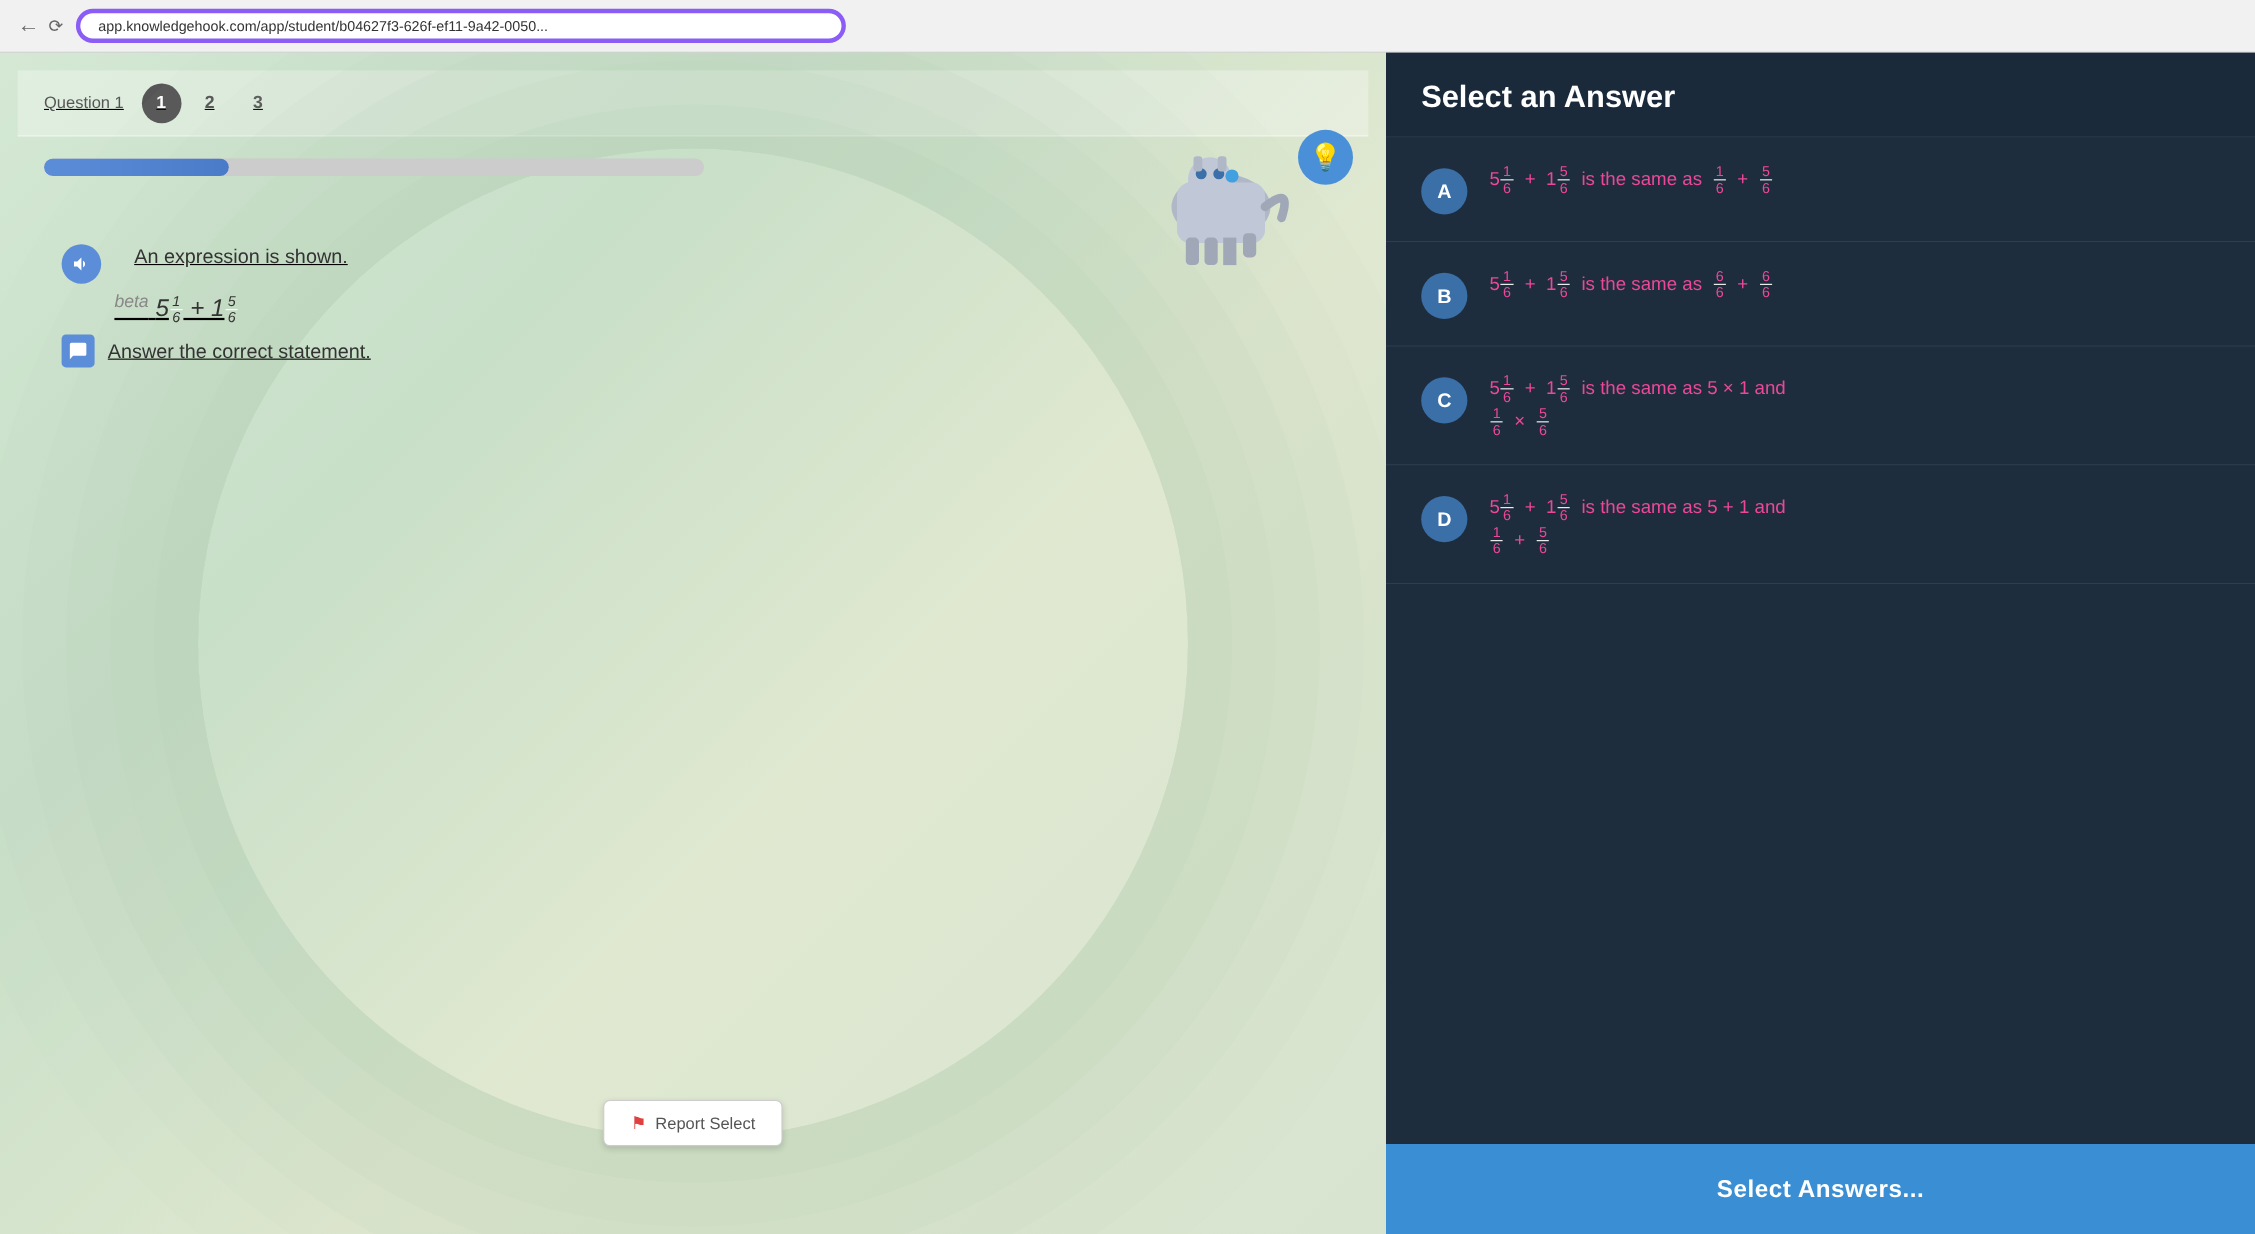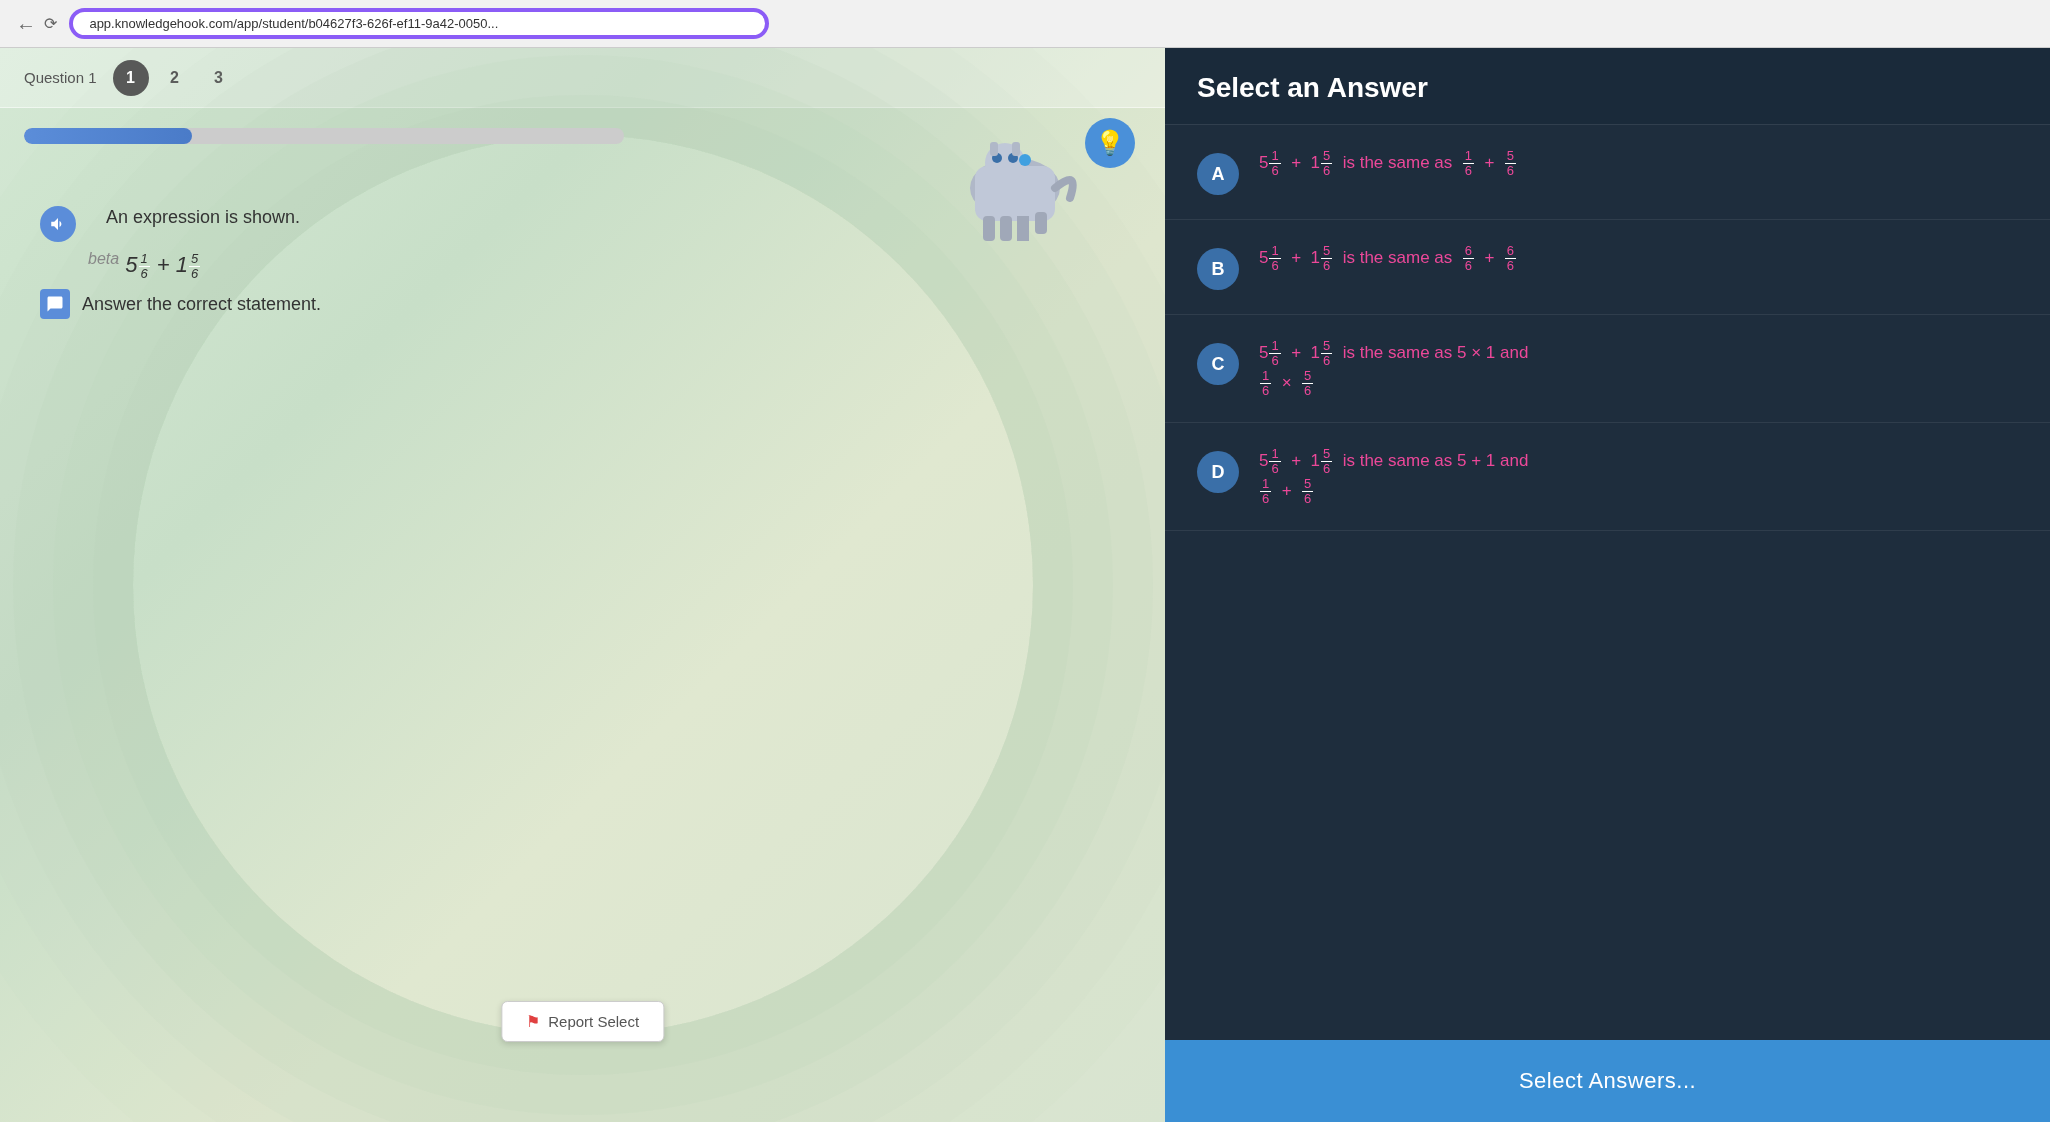--- a/index.html
+++ b/index.html
@@ -50,21 +50,22 @@
       display: flex;
       height: calc(1122px - 48px);
     }
 
     
     .left-panel {
       flex: 1;
       background: linear-gradient(135deg, #d4e8d4 0%, #c8dfc8 30%, #e0e8d0 60%, #d8e4d0 100%);
       position: relative;
       overflow: hidden;
-      padding: 0;
+      padding: 16px;
+      text-decoration: underline;
     }
 
     
     .left-panel::before {
       content: '';
       position: absolute;
       top: 50%;
       left: 50%;
       transform: translate(-50%, -50%);
       width: 900px;
@@ -268,21 +269,21 @@
       gap: 8px;
       box-shadow: 0 2px 6px rgba(0,0,0,0.15);
     }
     .flag-icon {
       color: #e04040;
       font-size: 16px;
     }
 
     
     .right-panel {
-      width: 885px;
+      width: 790px;
       background: #1a2a3a;
       display: flex;
       flex-direction: column;
       position: relative;
     }
 
     .right-panel-header {
       background: #1a2a3a;
       padding: 24px 32px 20px 32px;
       border-bottom: 1px solid rgba(255,255,255,0.1);
@@ -348,21 +349,21 @@
     }
     .inline-frac .bot {
       padding: 0 2px;
     }
 
     
     .select-answers-btn {
       background: #3a8fd4;
       color: white;
       font-size: 22px;
-      font-weight: normal;
+      font-weight: bold;
       padding: 28px 32px;
       text-align: center;
       cursor: pointer;
       border: none;
       width: 100%;
       letter-spacing: 0.5px;
     }
 
   </style>
 </head>

